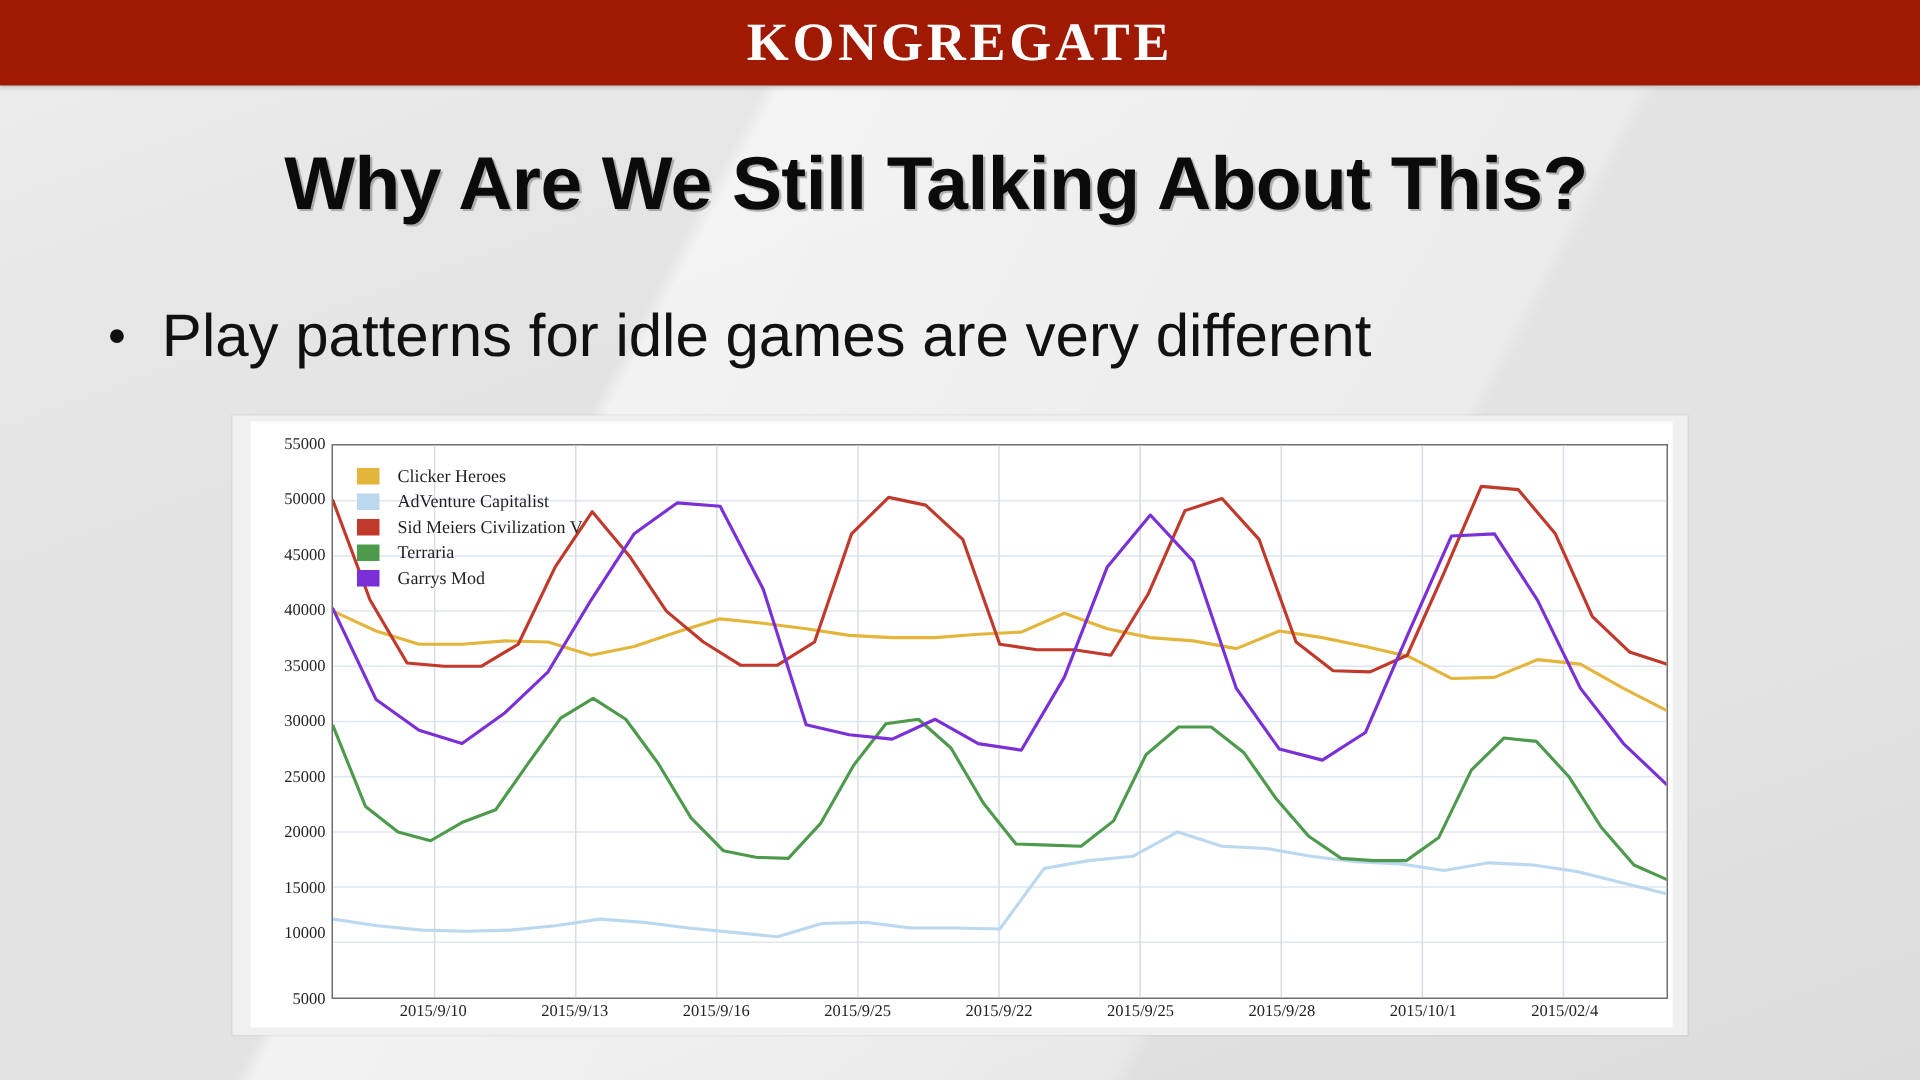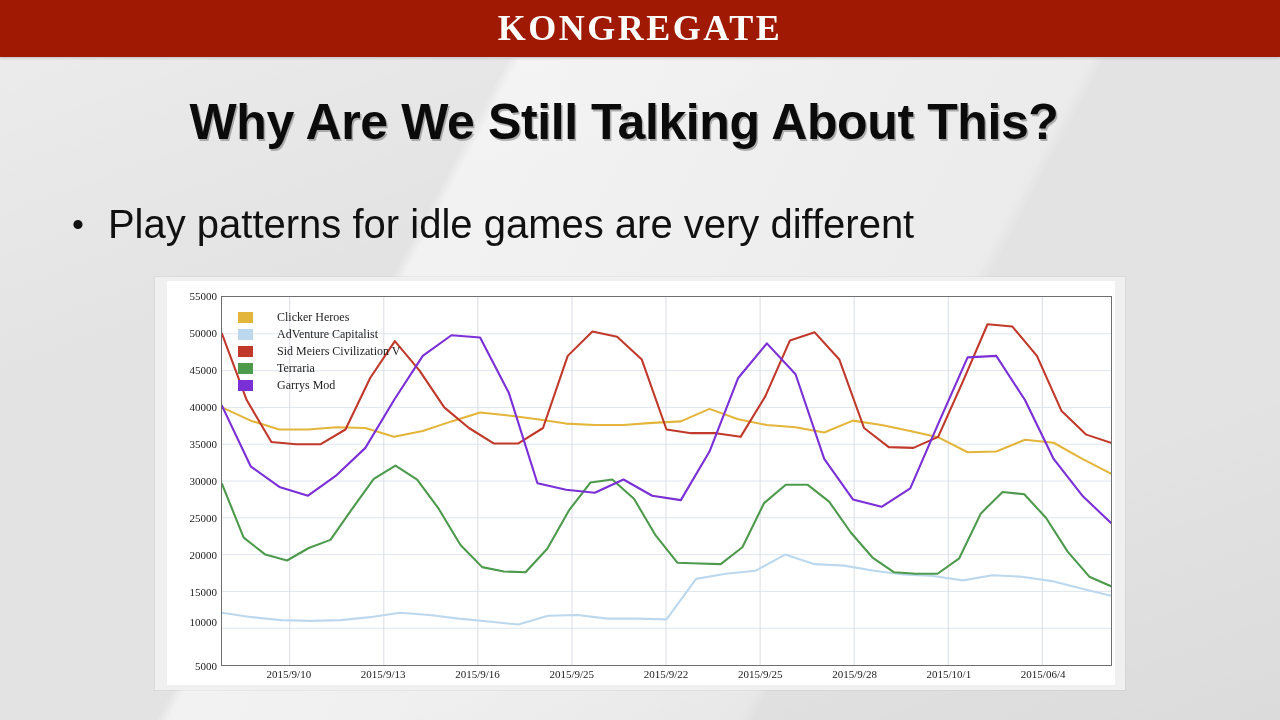--- a/index.html
+++ b/index.html
@@ -184,21 +184,21 @@
     position: absolute;
     left: 16px;
     top: 13px;
     display: flex;
     flex-direction: column;
     gap: 3px;
   }
   .legend-item {
     display: flex;
     align-items: center;
-    gap: 24px;
+    gap: 12px;
     height: 14px;
   }
   .legend-swatch {
     width: 15px;
     height: 11px;
     flex: 0 0 auto;
   }
   .legend-label {
     font-family: "Liberation Serif", serif;
     font-size: 12px;
@@ -294,19 +294,19 @@
 
       <div class="x-axis-row">
           <div class="xlab" style="left: 67.8857px;">2015/9/10</div>
           <div class="xlab" style="left: 162.171px;">2015/9/13</div>
           <div class="xlab" style="left: 256.457px;">2015/9/16</div>
           <div class="xlab" style="left: 350.743px;">2015/9/25</div>
           <div class="xlab" style="left: 445.029px;">2015/9/22</div>
           <div class="xlab" style="left: 539.314px;">2015/9/25</div>
           <div class="xlab" style="left: 633.6px; text-align: right;">2015/9/28</div>
           <div class="xlab" style="left: 727.886px;">2015/10/1</div>
-          <div class="xlab" style="left: 822.171px;">2015/06/4</div>
+          <div class="xlab" style="left: 822.171px;">2015/02/4</div>
         </div>
 
     </div>
   </div>
 
 </div>
 
 </body></html>

